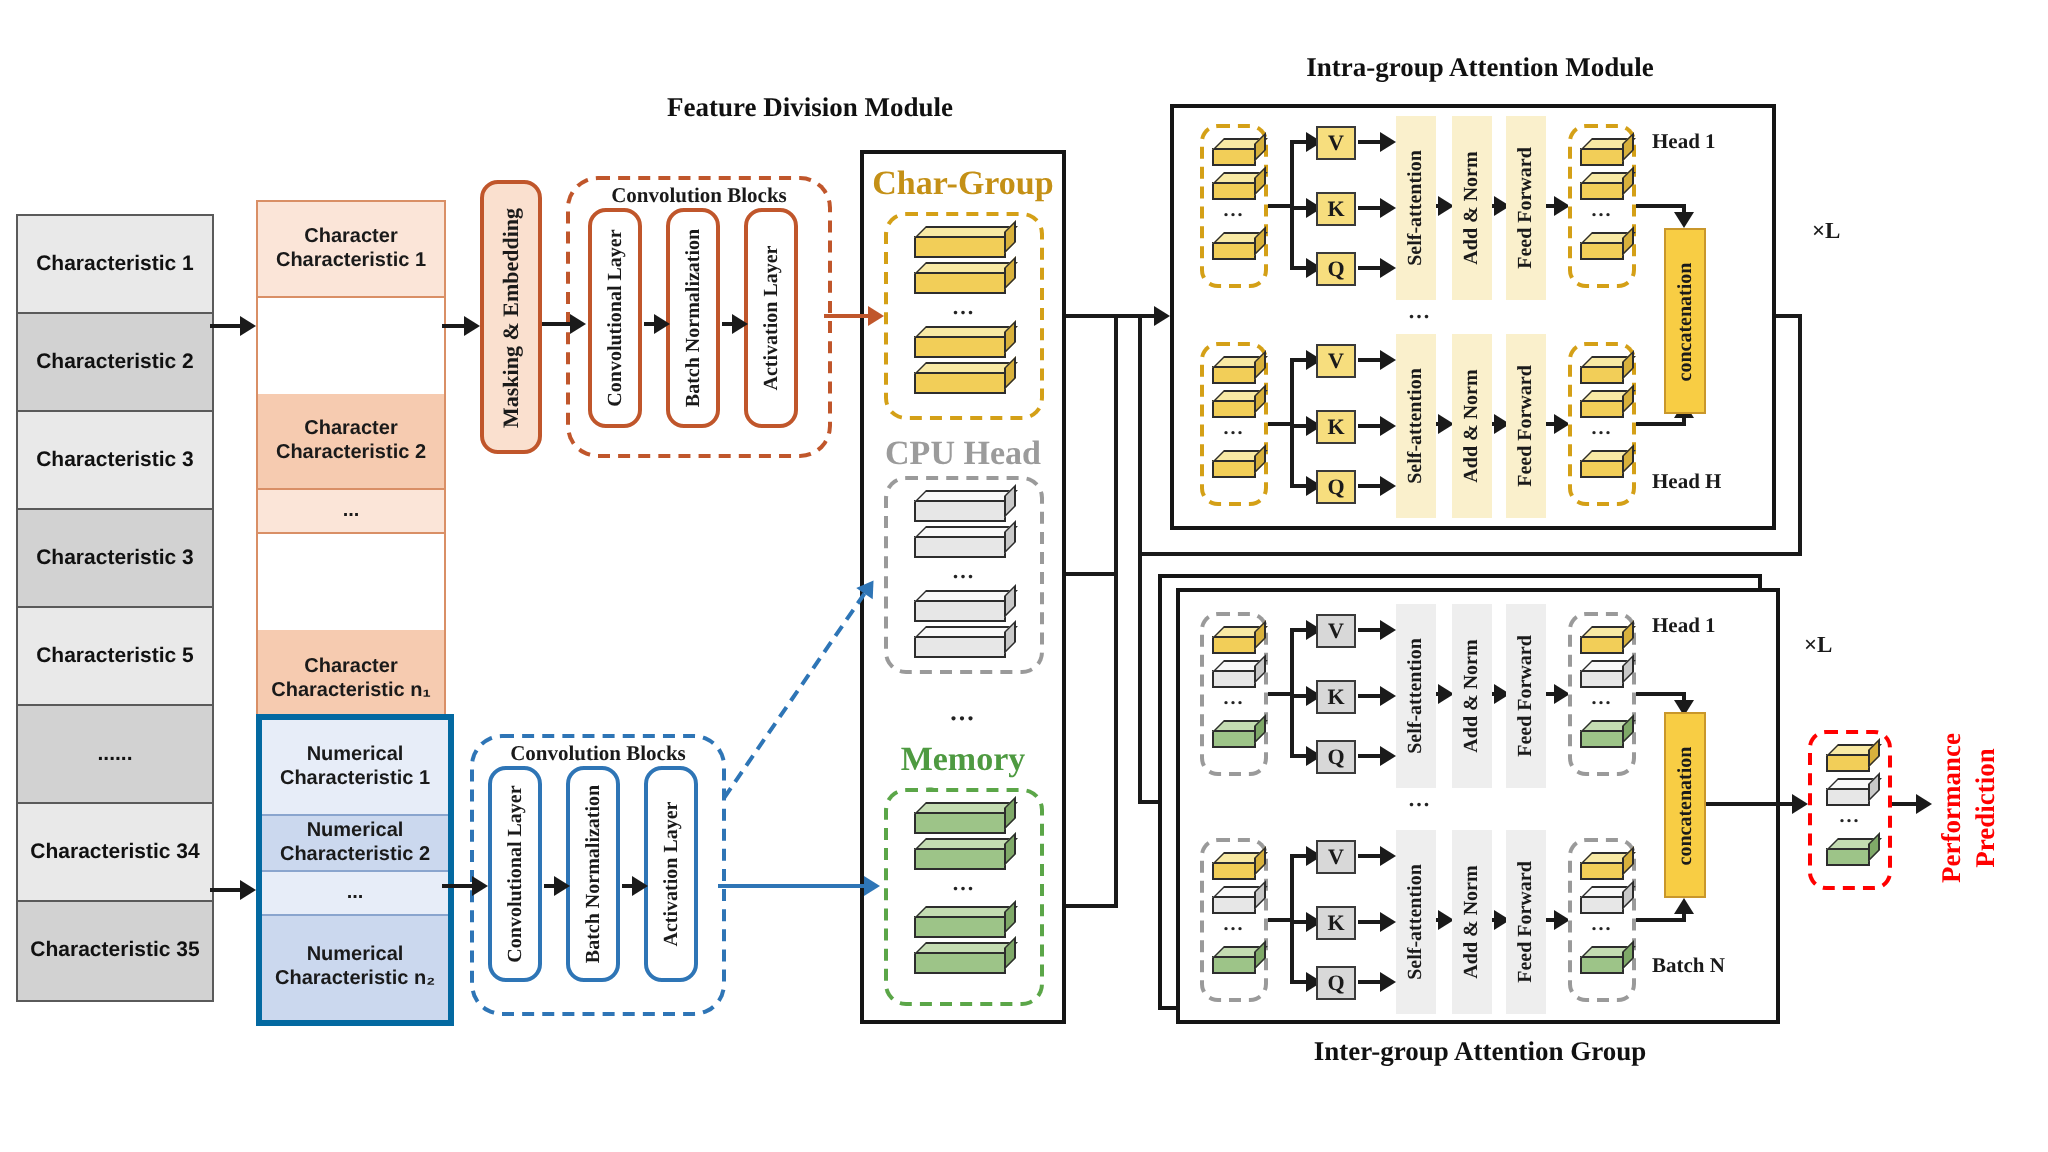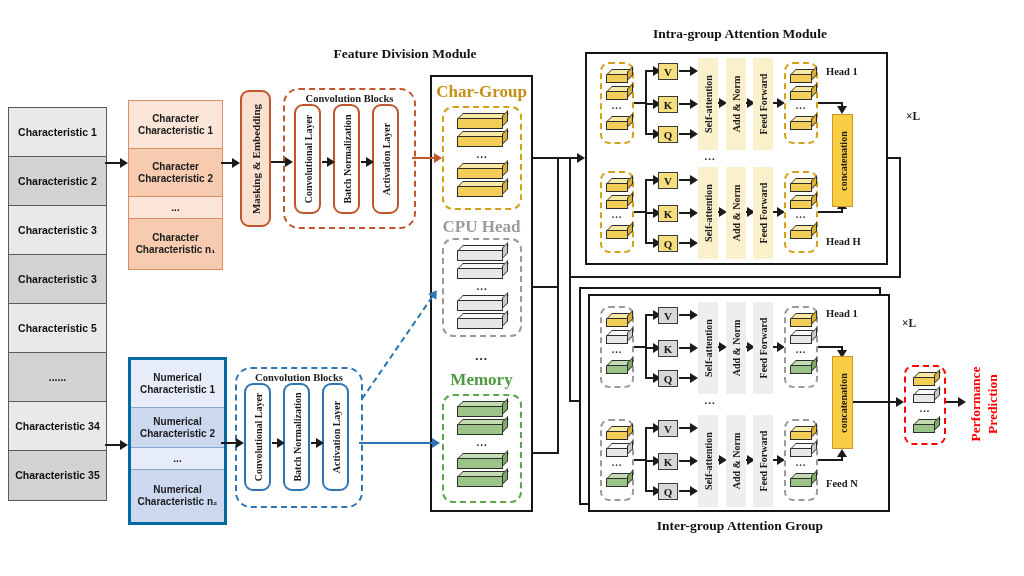--- a/index.html
+++ b/index.html
@@ -13,21 +13,21 @@
   .tbl .cell{width:100%;box-sizing:border-box;border-bottom:1.5px solid #5a5a5a;
              display:flex;align-items:center;justify-content:center;text-align:center;
              font:bold 10.5px "Liberation Sans",sans-serif;line-height:1.2;color:#111;}
   .tbl .cell:last-child{border-bottom:none;}
   .cL{background:#e9e9e9;} .cD{background:#d2d2d2;}
 
   
   .colbox .cell{box-sizing:border-box;display:flex;align-items:center;justify-content:center;
                 text-align:center;font:bold 10px "Liberation Sans",sans-serif;line-height:1.2;padding:1px 4px;}
   .charcol{border:1px solid #d98f66;}
-  .charcol .a{background:#fbe5d8;} .charcol .b{background:#f6cbb0;}
+  .charcol .a{background:#fbe5d8;} .charcol .b{background:#f6cbb0;margin-top:48px;}
   .charcol .cell{border-bottom:1px solid #d98f66;} .charcol .cell:last-child{border-bottom:none;}
   .numcol{border:3px solid #0369a1;}
   .numcol .a{background:#e7edf8;} .numcol .b{background:#cbd8ee;}
   .numcol .cell{border-bottom:1px solid #8aa5ce;} .numcol .cell:last-child{border-bottom:none;}
 
   
   .rblk{box-sizing:border-box;border-radius:9px;}
   .orange-solid{border:2px solid #c0562b;background:#fae0cf;}
   .orange-line{border:2px solid #c0562b;background:#fff;}
   .odash{border:2px dashed #c0562b;border-radius:16px;background:#fff;}
@@ -109,21 +109,21 @@
 
   <div class="abs colbox charcol" style="left:128px;top:100px;width:93px;">
     <div class="cell a" style="height:48px">Character Characteristic 1</div>
     <div class="cell b" style="height:48px">Character Characteristic 2</div>
     <div class="cell a" style="height:22px">...</div>
     <div class="cell b" style="height:50px">Character Characteristic n₁</div>
   </div>
 
   <div class="abs colbox numcol" style="left:128px;top:357px;width:93px;">
     <div class="cell a" style="height:48px">Numerical Characteristic 1</div>
-    <div class="cell b" style="height:40px">Numerical Characteristic 2</div>
+    <div class="cell b" style="height:28px">Numerical Characteristic 2</div>
     <div class="cell a" style="height:22px">...</div>
     <div class="cell b" style="height:52px">Numerical Characteristic n₂</div>
   </div>
 
   <div class="abs rblk orange-solid" style="left:240px;top:90px;width:31px;height:137px;">
     <span class="rot bold" style="font-size:11px">Masking &amp; Embedding</span>
   </div>
 
   <div class="abs odash" style="left:283px;top:88px;width:129px;height:137px;">
     <div class="abs bold" style="left:0;top:3px;width:100%;text-align:center;font-size:10.5px">Convolution Blocks</div>
@@ -355,21 +355,21 @@
   <div class="hl ar" style="left:746px;top:459px;width:1px"></div>
   <div class="strip gr" style="left:753px;top:415px">
       <span class="rot">Feed Forward</span>
     </div>
   <div class="hl ar" style="left:773px;top:459px;width:4px"></div>
   <div class="hcont gry" style="left:784px;top:419px"></div>
   <i class="b3 y" style="left:790px;top:431px;width:22px;height:9px"></i>
   <i class="b3 g" style="left:790px;top:448px;width:22px;height:9px"></i>
   <div class="dots" style="left:784px;top:457px;width:34px;font-size:10px">...</div>
   <i class="b3 n" style="left:790px;top:478px;width:22px;height:9px"></i>
-  <div class="headlab" style="left:826px;top:478px">Feed N</div>
+  <div class="headlab" style="left:826px;top:478px">Batch N</div>
 
   <div class="hl" style="left:818px;top:346px;width:25px"></div>
   <div class="vl ad" style="left:841px;top:346px;height:4px"></div>
   <div class="hl" style="left:818px;top:459px;width:25px"></div>
   <div class="vl au" style="left:841px;top:457px;height:4px"></div>
   <div class="concat" style="left:832px;top:356px">
       <span class="rot">concatenation</span>
     </div>
 
   <div class="hl ar" style="left:853px;top:401px;width:43px"></div>

